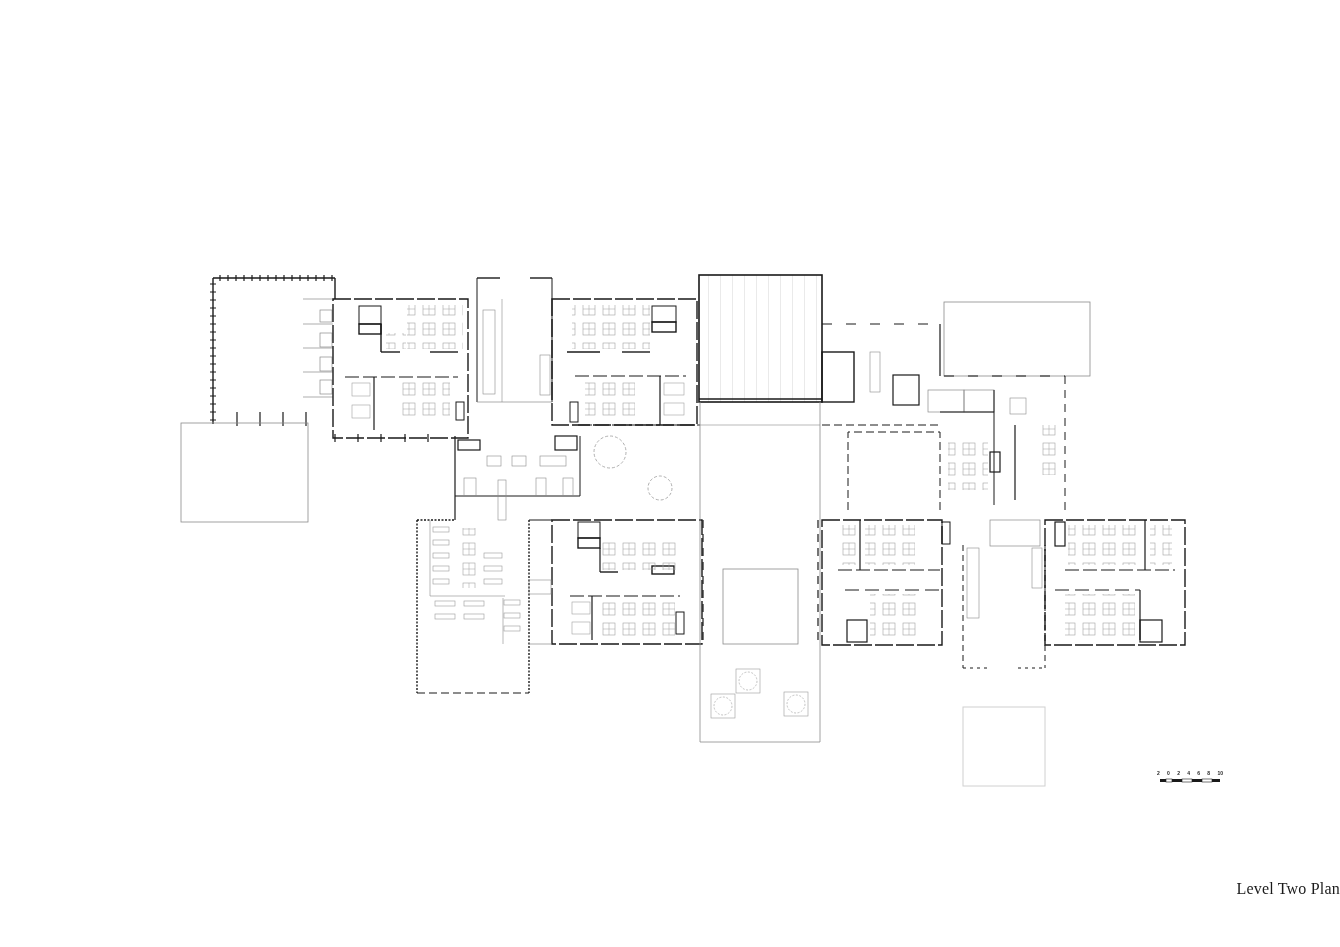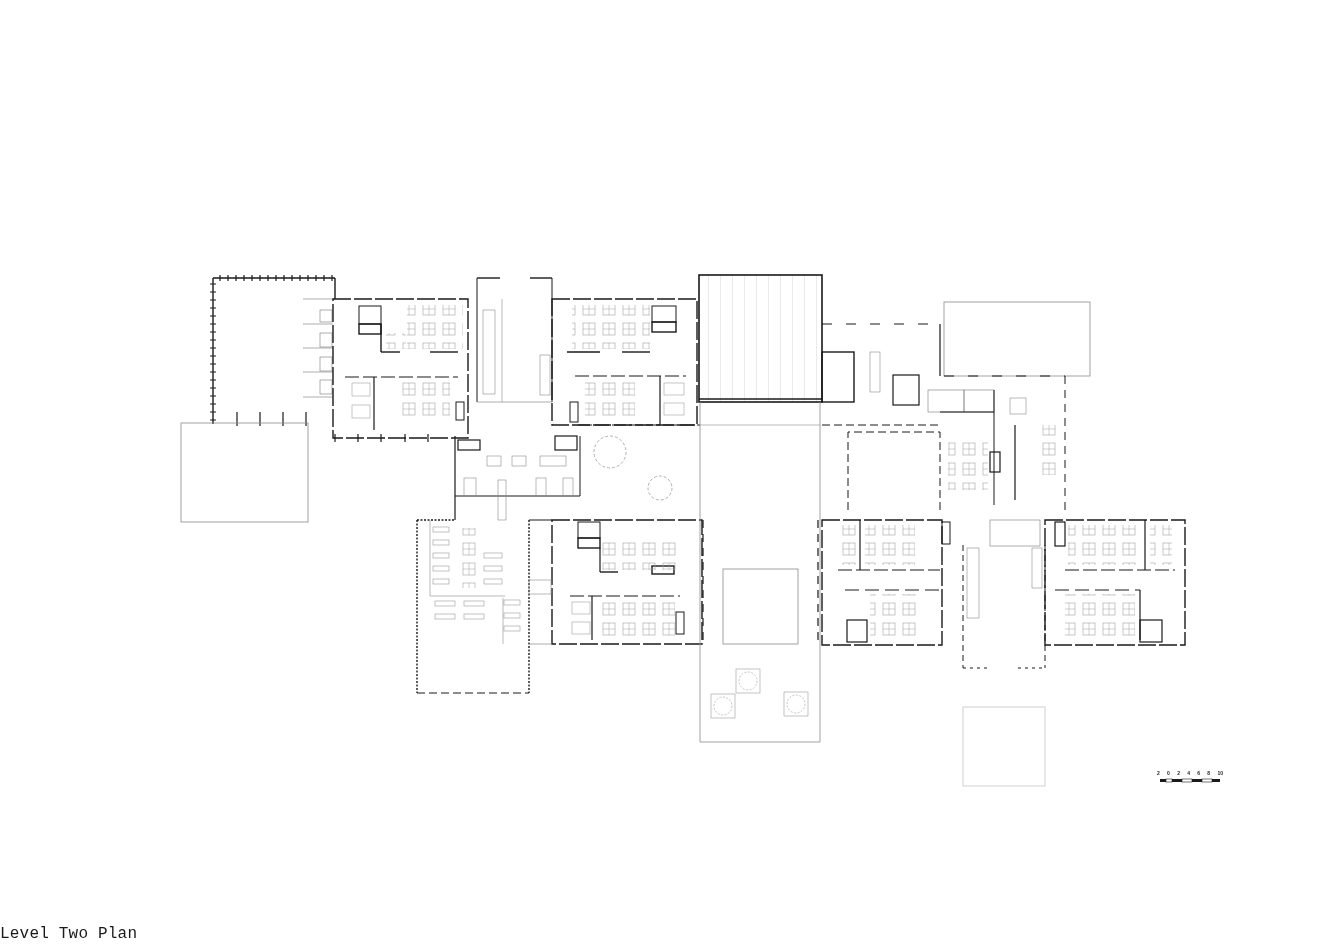--- a/index.html
+++ b/index.html
@@ -1,18 +1,18 @@
 <!DOCTYPE html>
 <html><head>
 <meta charset="utf-8">
 <style>
   html, body { margin:0; padding:0; background:#ffffff; }
   body { width:1340px; height:947px; position:relative; overflow:hidden; font-family:"Liberation Serif", serif; }
   #plan { position:absolute; left:0; top:0; width:1340px; height:947px; }
-  .title { position:absolute; left:0; width:1340px; top:925px; text-align:left; font-family:Liberation Mono, monospace; font-size:16px; color:#1a1a1a; letter-spacing:0.2px; }
+  .title { position:absolute; left:0; width:1340px; top:880px; text-align:right; font-family:Liberation Serif, serif; font-size:16px; color:#1a1a1a; letter-spacing:0.2px; }
   .scale-labels { position:absolute; left:1157px; top:770px; width:66px; display:flex; justify-content:space-between; font-family:"Liberation Sans", sans-serif; font-size:5px; font-weight:bold; color:#222; }
 </style>
 </head>
 <body>
 
 <svg id="plan" viewBox="0 0 1340 947" xmlns="http://www.w3.org/2000/svg">
   <defs>
     <pattern id="desk" width="20" height="20" patternUnits="userSpaceOnUse">
       <rect x="3" y="3" width="12" height="12" fill="none" stroke="#a0a0a0" stroke-width="0.6"></rect>
       <line x1="9" y1="3" x2="9" y2="15" stroke="#a0a0a0" stroke-width="0.5"></line>

